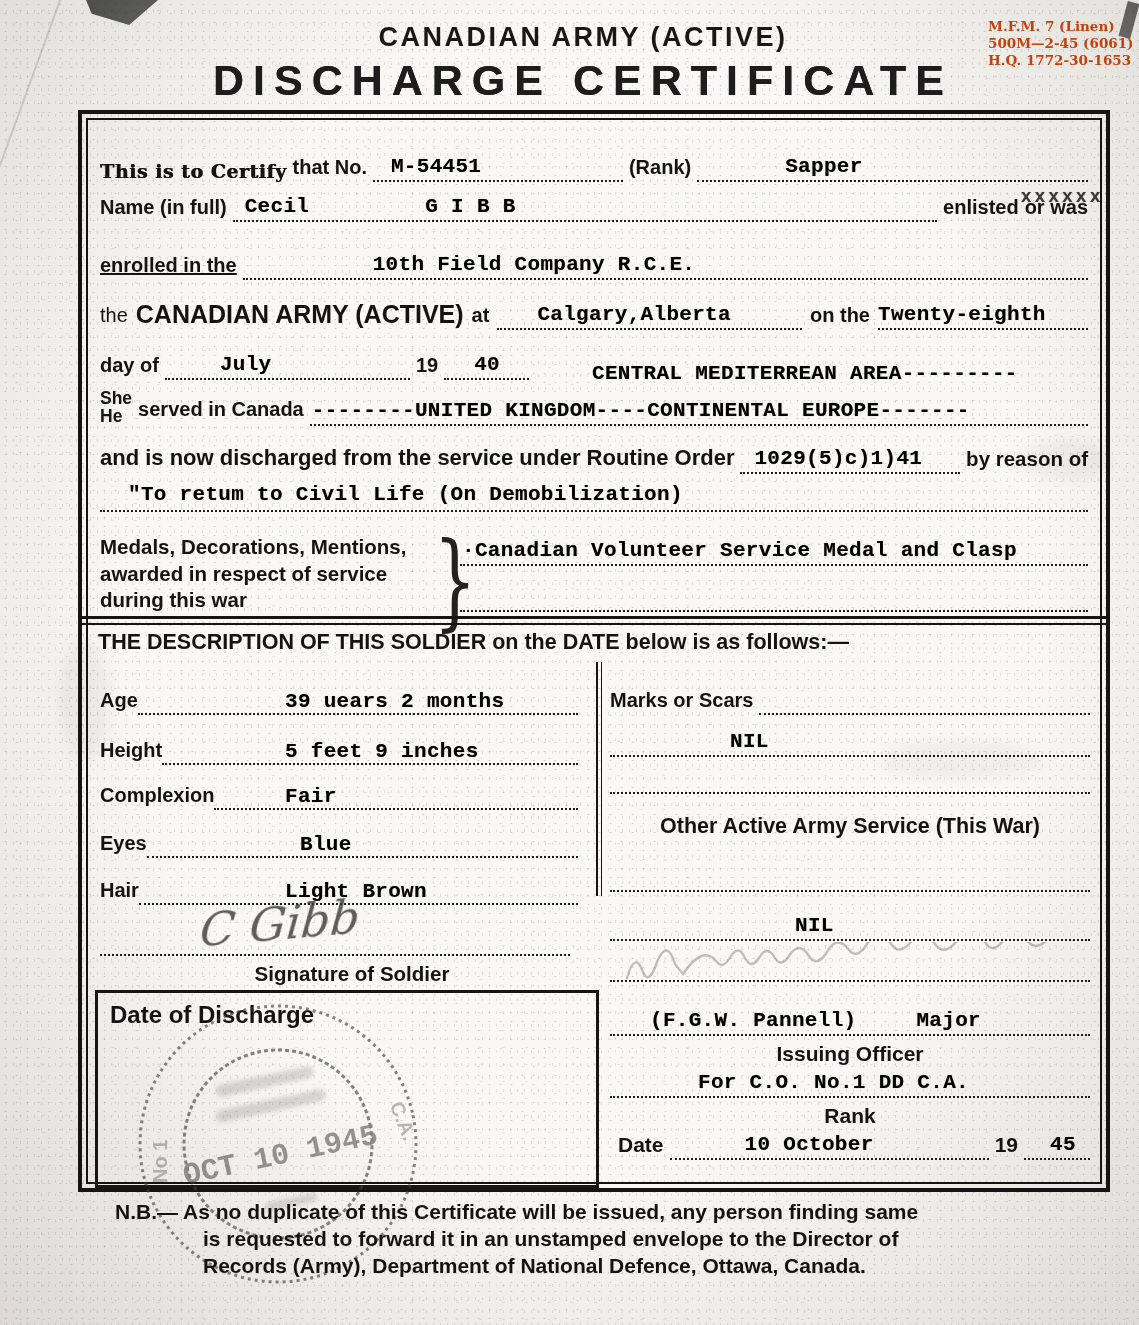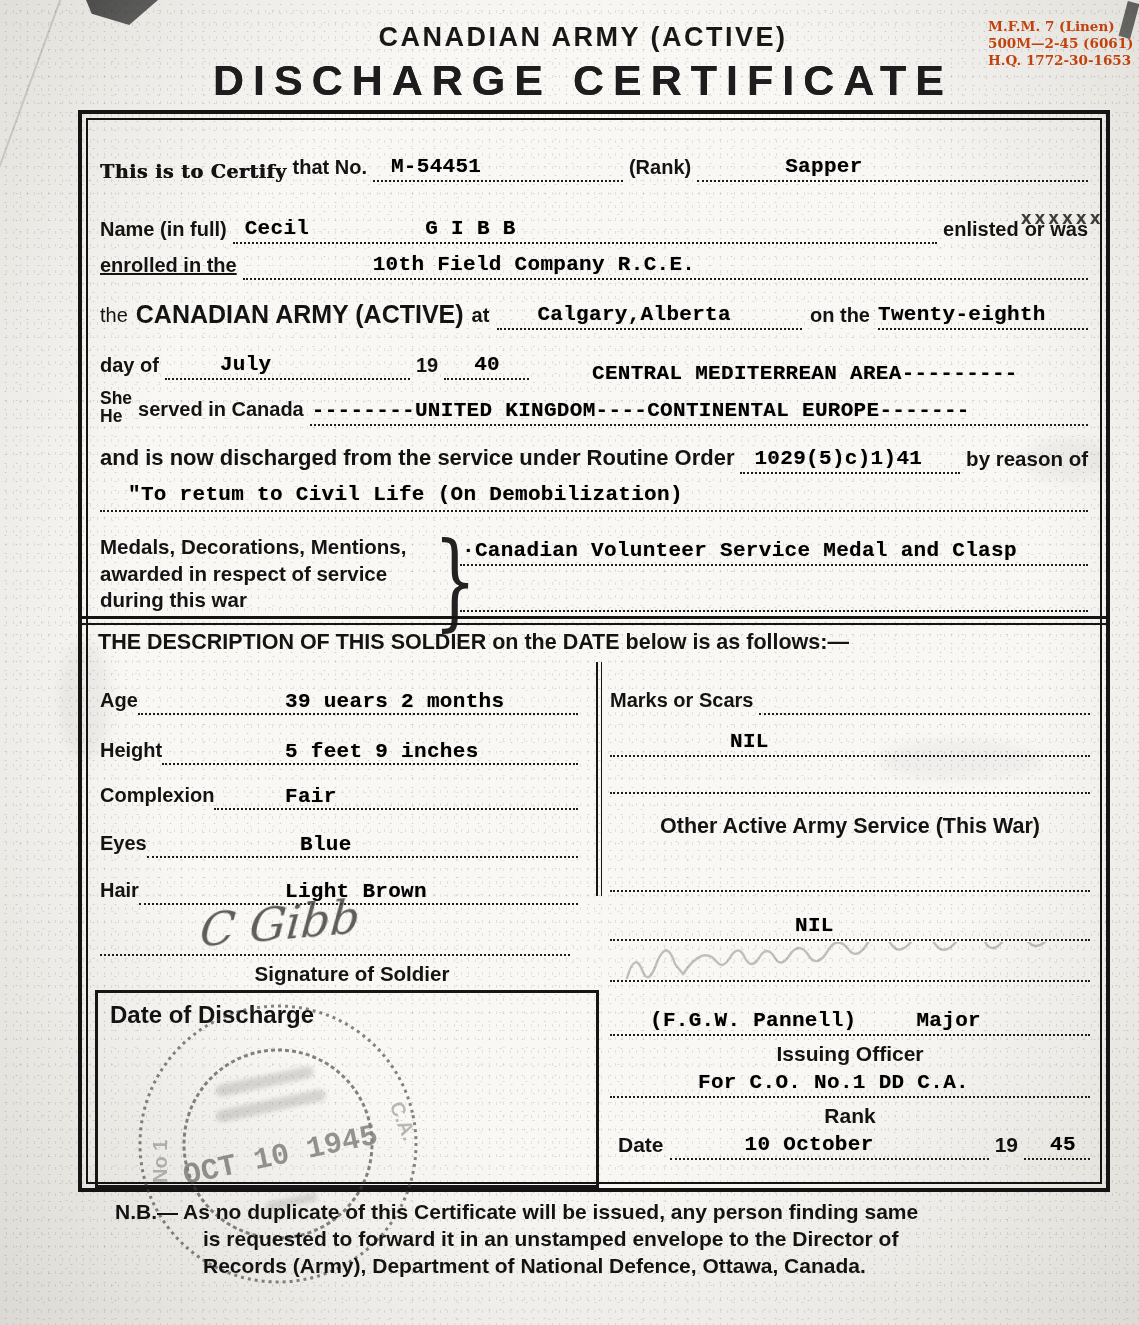--- a/index.html
+++ b/index.html
@@ -92,21 +92,21 @@
       <span class="p" style="font-size:20px;padding-bottom:3px;">that No.</span>
       <div class="f" style="width:250px;">
         <span class="typed" style="padding:0 0 2px 18px;">M-54451</span>
       </div>
       <span class="p" style="font-size:20px;padding-bottom:3px;">(Rank)</span>
       <div class="f grow">
         <span class="typed" style="padding:0 0 2px 88px;">Sapper</span>
       </div>
     </div>
 
-    <div class="row" style="left:18px;top:94px;width:988px;height:36px;">
+    <div class="row" style="left:18px;top:72px;width:988px;height:36px;">
       <span class="p" style="font-size:20px;padding-bottom:3px;">Name (in full)</span>
       <div class="f grow">
         <span class="typed" style="padding:0 0 2px 12px;">Cecil         G I B B</span>
       </div>
       <span class="p" style="font-size:20px;padding-bottom:3px;">enlisted</span>
       <span class="struckwrap" style="padding-bottom:3px;">
         <span class="p" style="font-size:20px;">or was</span>
         <span class="typed strikex">xxxxxx</span>
       </span>
     </div>

